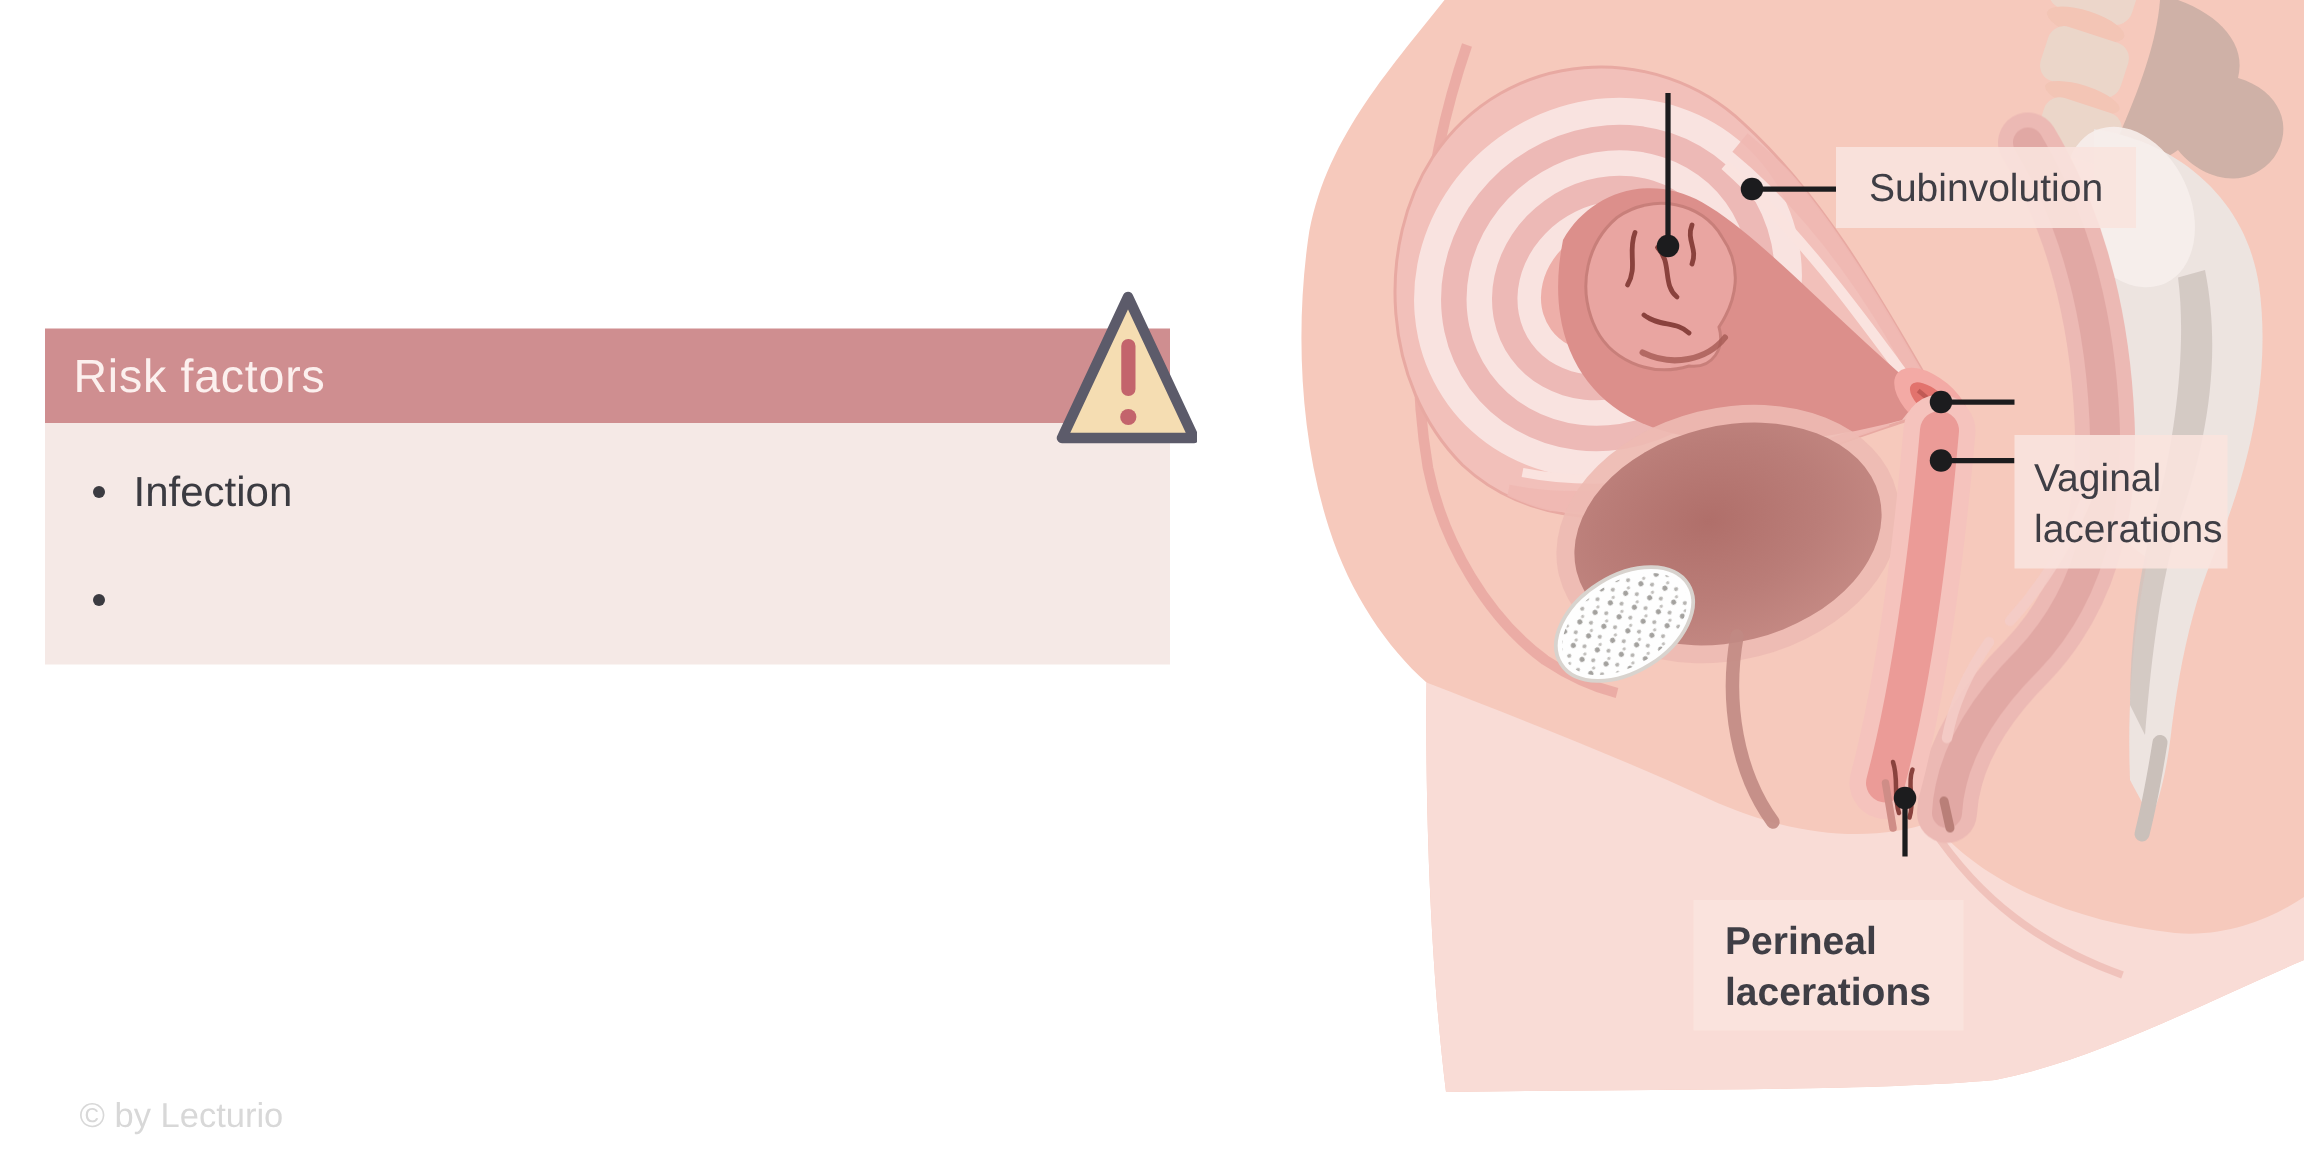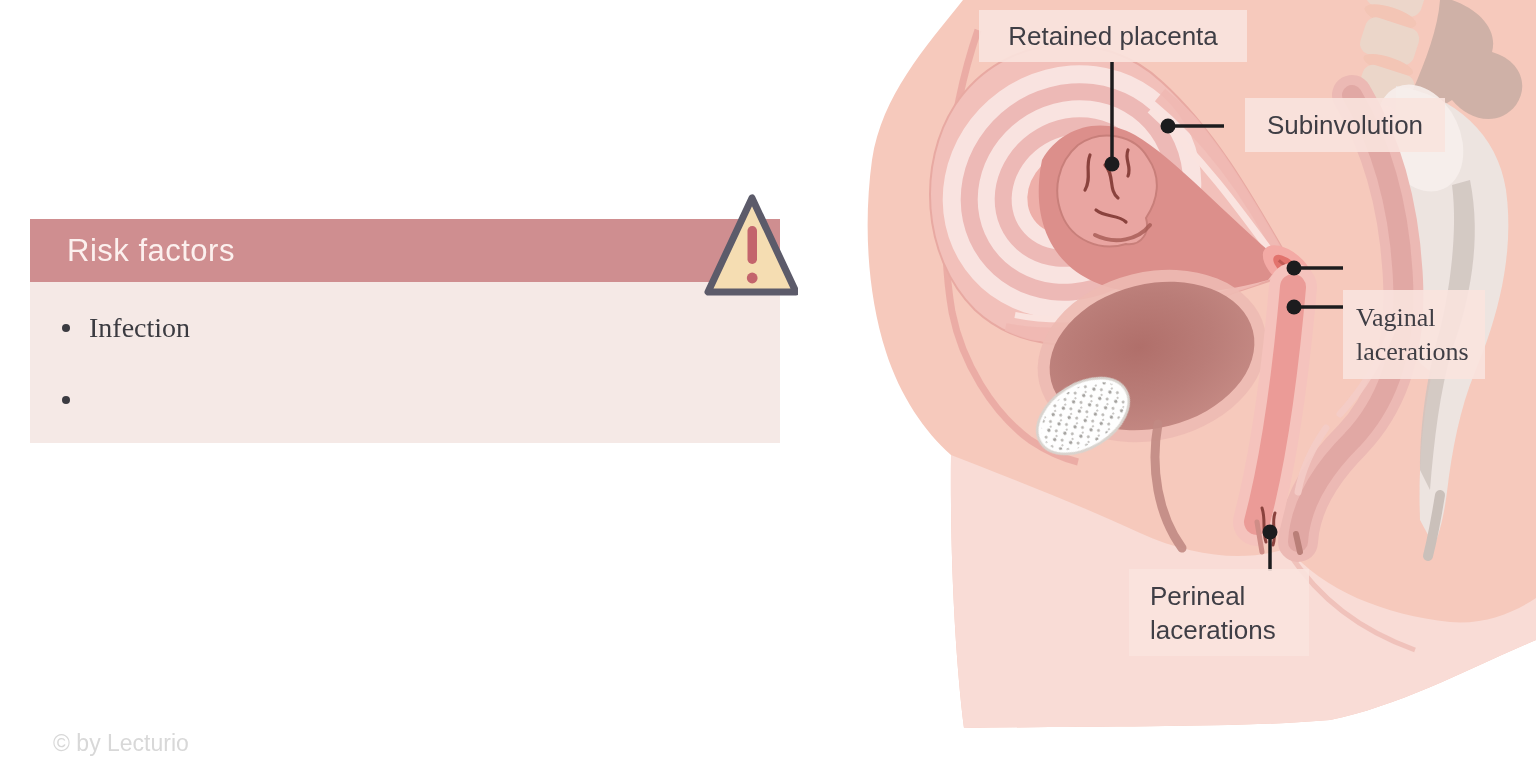--- a/index.html
+++ b/index.html
@@ -4,45 +4,45 @@
 <style>
   html,body{margin:0;padding:0;background:#ffffff;}
   .canvas{
     position:relative;width:1536px;height:773px;overflow:hidden;
     background:#ffffff;font-family:"Liberation Sans", sans-serif;
   }
   
   .title-bar{
     position:absolute;left:30px;top:219px;width:750px;height:63px;
     background:#cf8e90;color:#fcf0ee;font-size:31px;font-weight:400;
-    line-height:63px;padding-left:37px;box-sizing:border-box;letter-spacing:.5px;
+    line-height:63px;padding-left:19px;box-sizing:border-box;letter-spacing:.5px;
   }
   .content-box{
     position:absolute;left:30px;top:282px;width:750px;height:161px;
     background:#f5e9e6;
   }
   .bullet-row{position:absolute;left:32px;display:flex;align-items:center;height:36px;}
-  .bullet-row.r1{top:28px;font-family:Liberation Serif, serif;}
+  .bullet-row.r1{top:28px;}
   .bullet-row.r2{top:100px;}
   .bullet-dot{width:8px;height:8px;border-radius:50%;background:#3b3b41;margin-right:19px;flex:0 0 auto;}
   .bullet-text{color:#3b3b41;font-size:28px;white-space:nowrap;}
   .warning{position:absolute;left:698px;top:188px;width:100px;height:112px;}
   .footer{position:absolute;left:28px;top:730px;color:#d8d8d8;font-size:23px;margin-left:25px;}
   
   .dlabel{
     position:absolute;background:rgba(249,227,222,0.90);color:#3f3e45;
     font-size:26px;line-height:34px;padding:8px 13px;box-sizing:border-box;
     display:flex;align-items:center;
   }
   .dlabel.center{justify-content:center;white-space:nowrap;}
   .lbl-retained{left:979px;top:10px;width:268px;height:52px;}
-  .lbl-subinv{left:1224px;top:98px;width:200px;height:54px;margin-left:21px;}
+  .lbl-subinv{left:1224px;top:98px;width:200px;height:54px;}
   .lbl-cervical{left:1343px;top:193px;width:173px;height:89px;}
-  .lbl-vaginal{left:1343px;top:290px;width:142px;height:89px;font-family:Liberation Serif, serif;}
-  .lbl-perineal{left:1129px;top:569px;width:180px;height:87px;padding-left:21px;}
+  .lbl-vaginal{left:1343px;top:290px;width:142px;height:89px;}
+  .lbl-perineal{left:1129px;top:600px;width:180px;height:87px;padding-left:21px;font-weight:bold;}
   .illus{position:absolute;left:0;top:0;}
 </style>
 </head>
 <body>
 
 <div class="canvas">
 
   <svg class="illus" width="1536" height="773" viewBox="0 0 1536 773">
     <defs>
       <radialGradient id="bladderGrad" cx="45%" cy="42%" r="65%">
@@ -175,21 +175,20 @@
       <line x1="1175" y1="126" x2="1224" y2="126"></line>
       <circle cx="1294" cy="268" r="7.5" stroke="none"></circle>
       <line x1="1301" y1="268" x2="1343" y2="268"></line>
       <circle cx="1294" cy="307" r="7.5" stroke="none"></circle>
       <line x1="1301" y1="307" x2="1343" y2="307"></line>
       <circle cx="1270" cy="532" r="7.5" stroke="none"></circle>
       <line x1="1270" y1="539" x2="1270" y2="571"></line>
     </g>
   </svg>
 
-  <div class="dlabel lbl-retained center">Retained placenta</div>
   <div class="dlabel lbl-subinv center">Subinvolution</div>
   <div class="dlabel lbl-vaginal">Vaginal lacerations</div>
   <div class="dlabel lbl-perineal">Perineal lacerations</div>
 
   <div class="title-bar">Risk factors</div>
 
   <div class="content-box">
     <div class="bullet-row r1">
       <span class="bullet-dot"></span>
       <span class="bullet-text">Infection</span>

